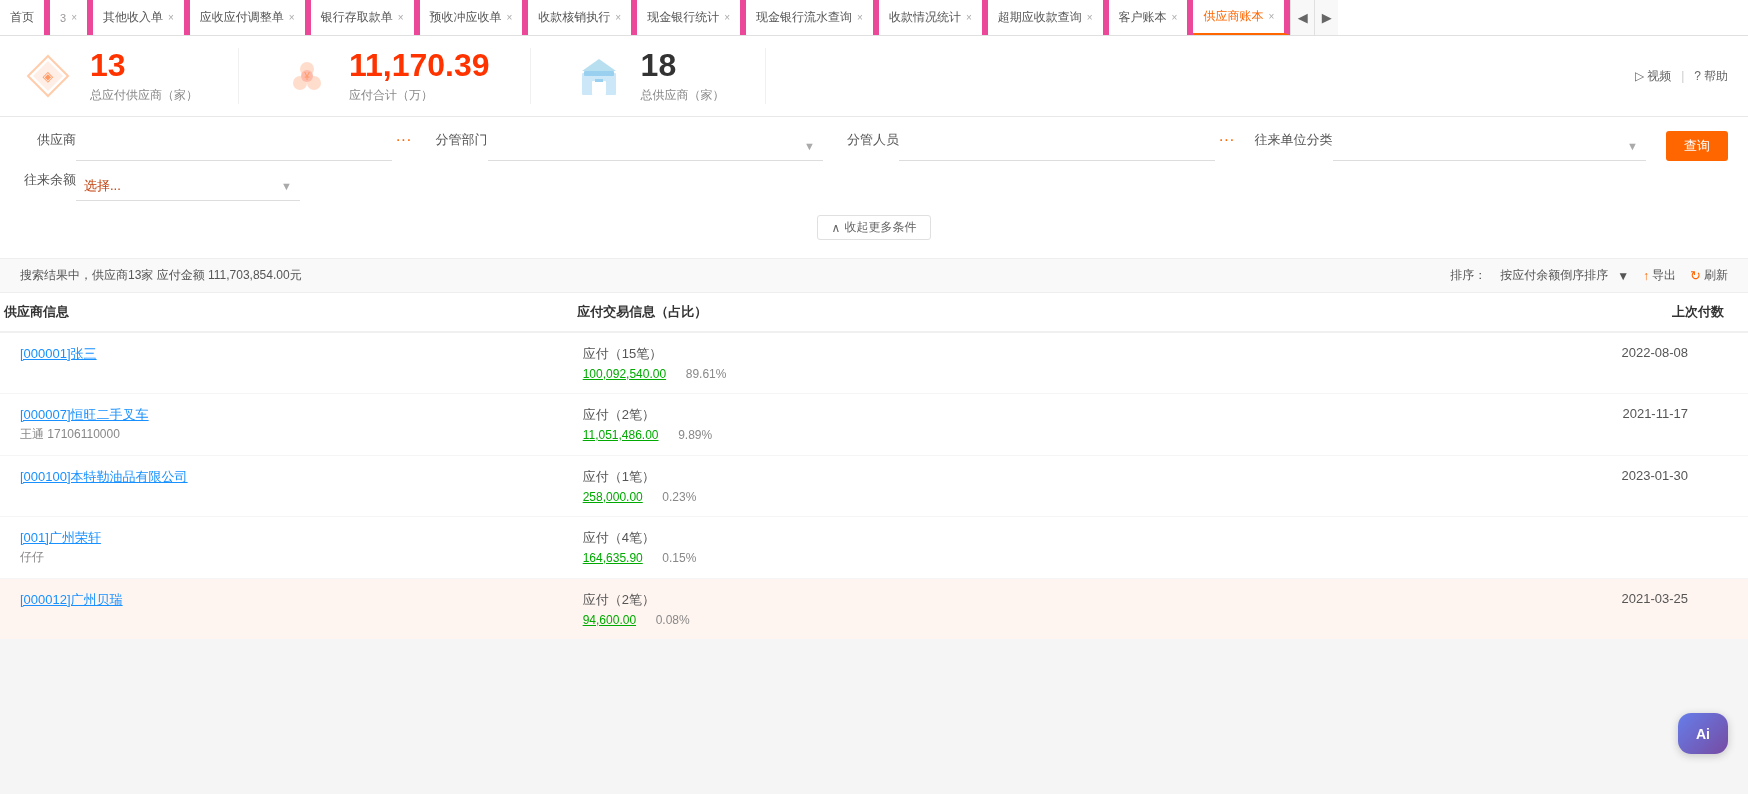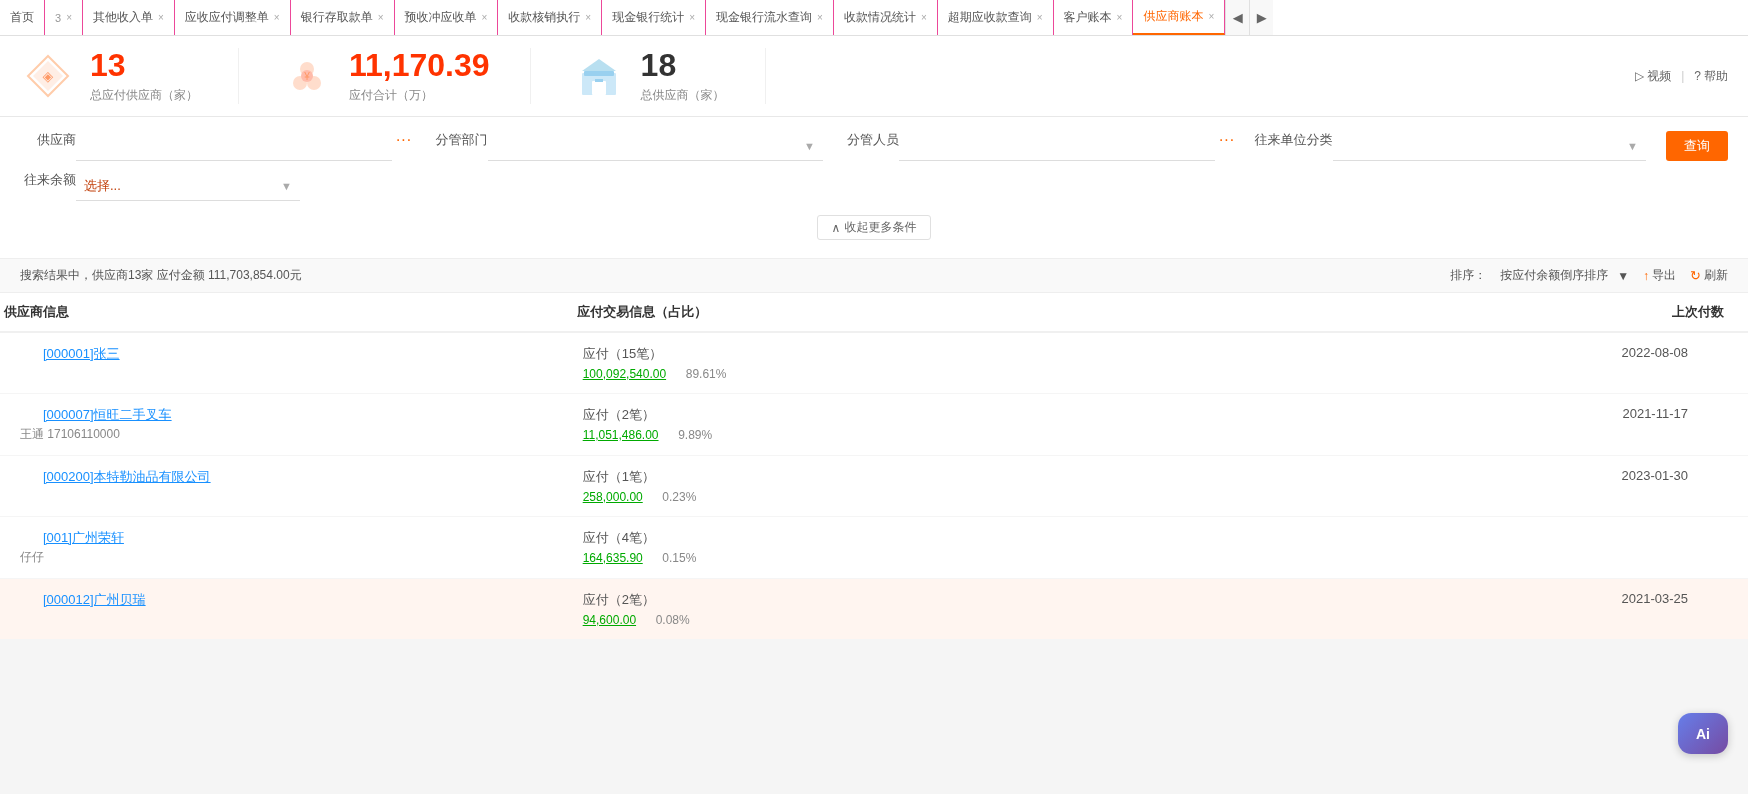--- a/index.html
+++ b/index.html
@@ -6,21 +6,21 @@
     body { font-family: "Microsoft YaHei", "PingFang SC", sans-serif; font-size: 13px; background: #f5f5f5; color: #333; overflow-x: hidden; }
 
     
     .top-nav {
       display: flex; align-items: center; background: #fff;
       border-bottom: 1px solid #e0e0e0; height: 36px; overflow: hidden;
     }
     .top-nav-item {
       display: flex; align-items: center; padding: 0 10px; height: 100%;
       white-space: nowrap; font-size: 12px; color: #555; cursor: pointer;
-      border-right: 1px solid #ec4899; position: relative;
+      border-right: 6px solid #ec4899; position: relative;
     }
     .top-nav-item.active { color: #ff6600; border-bottom: 2px solid #ff6600; }
     .top-nav-item .close-icon { margin-left: 5px; color: #aaa; font-size: 10px; }
     .top-nav-arrow {
       width: 24px; height: 36px; display: flex; align-items: center; justify-content: center;
       background: #f8f8f8; border-left: 1px solid #e0e0e0; cursor: pointer; color: #666;
     }
 
     
     .stats-bar {
@@ -99,21 +99,21 @@
     .col-supplier { flex: 3; }
     .col-transaction { flex: 4; }
     .col-last-pay { flex: 2; text-align: right; padding-right: 20px; }
 
     .table-row {
       display: flex; padding: 12px 20px; border-bottom: 1px solid #f5f5f5;
       align-items: flex-start; background: #fff;
     }
     .table-row:last-child { background: #fff5f0; }
 
-    .supplier-link { color: #1890ff; text-decoration: underline; cursor: pointer; font-size: 13px; margin-left: 23px; }
+    .supplier-link { color: #1890ff; text-decoration: underline; cursor: pointer; font-size: 13px; }
     .supplier-sub { color: #888; font-size: 12px; margin-top: 2px; }
 
     .tx-line1 { font-size: 13px; color: #555; margin-bottom: 3px; }
     .tx-amount { color: #00aa00; font-size: 12px; text-decoration: underline; cursor: pointer; }
     .tx-pct { color: #888; font-size: 12px; margin-left: 16px; }
 
     .last-pay-date { text-align: right; padding-right: 20px; font-size: 13px; color: #555; }
   </style>
 </head>
 <body>
@@ -343,21 +343,21 @@
         <span class="tx-pct">9.89%</span>
       </div>
     </div>
     <div class="col-last-pay">
       <div class="last-pay-date">2021-11-17</div>
     </div>
   </div>
 
   <div class="table-row">
     <div class="col-supplier">
-      <div class="supplier-link">[000200]本特勒油品有限公司</div>
+      <div class="supplier-link">[000100]本特勒油品有限公司</div>
     </div>
     <div class="col-transaction">
       <div class="tx-line1">应付（1笔）</div>
       <div>
         <span class="tx-amount">258,000.00</span>
         <span class="tx-pct">0.23%</span>
       </div>
     </div>
     <div class="col-last-pay">
       <div class="last-pay-date">2023-01-30</div>

